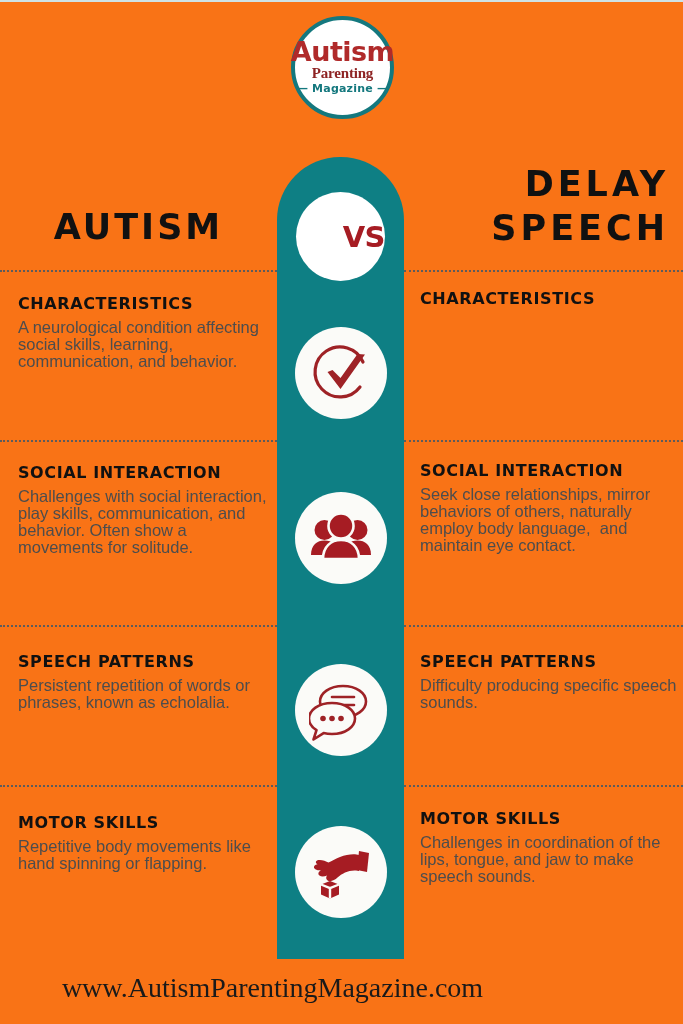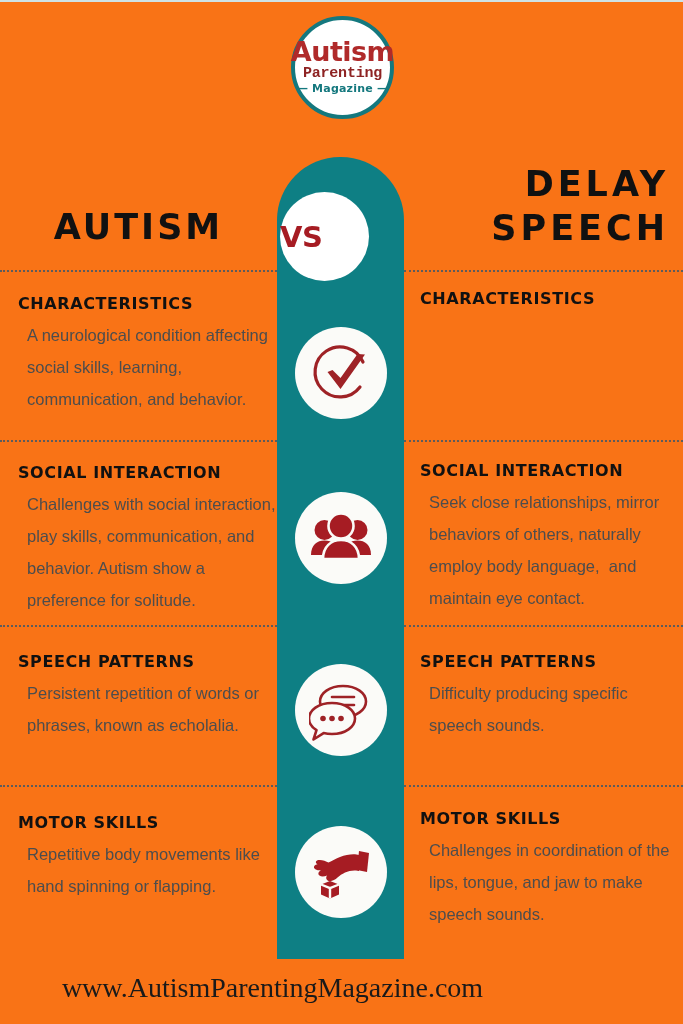--- a/index.html
+++ b/index.html
@@ -46,21 +46,21 @@
   }
   #logo .l-autism {
     font-family: "DejaVu Sans", sans-serif;
     font-weight: bold;
     font-size: 27px;
     line-height: 26px;
     color: #B02A2A;
     letter-spacing: -0.5px;
   }
   #logo .l-parenting {
-    font-family: Liberation Mono, monospace;
+    font-family: Liberation Serif, serif;
     font-weight: bold;
     font-size: 15px;
     line-height: 17px;
     color: #8E2323;
     letter-spacing: -0.2px;
     text-align: center;
   }
   #logo .l-magazine {
     font-family: "DejaVu Sans", sans-serif;
     font-weight: bold;
@@ -78,29 +78,29 @@
     width: 127px;
     height: 802px;
     background: #0E7F84;
     border-top-left-radius: 63px;
     border-top-right-radius: 63px;
   }
 
   
   #vs-badge {
     position: absolute;
-    left: 280px;
+    left: 296px;
     top: 192px;
     width: 89px;
     height: 89px;
     border-radius: 50%;
     background: #ffffff;
     display: flex;
     align-items: center;
-    justify-content: flex-start;
+    justify-content: flex-end;
   }
   #vs-badge .vs-text {
     font-family: "DejaVu Sans", sans-serif;
     font-weight: bold;
     font-size: 29px;
     color: #A61C23;
     letter-spacing: -0.5px;
   }
 
   
@@ -150,24 +150,23 @@
     font-family: "DejaVu Sans", sans-serif;
     font-weight: bold;
     font-size: 16px;
     letter-spacing: 0.6px;
     color: #111111;
     margin-bottom: 6px;
   }
   .cell-body {
     font-family: "Liberation Sans", sans-serif;
     font-size: 16.5px;
-    line-height: 32px;
+    line-height: 17px;
     color: #4d4d4d;
     white-space: pre-wrap;
-    margin-left: 9px;
   }
 
   
   .icon-bubble {
     position: absolute;
     left: 295px;
     width: 92px;
     height: 92px;
     border-radius: 50%;
     background: #fbfbf8;
@@ -235,21 +234,21 @@
   </div>
   <div class="icon-bubble" style="top:327px">
     <svg width="62" height="62" viewBox="0 0 62 62">
       <path d="M53 20 A25 25 0 1 0 50 45" fill="none" stroke="#9E2226" stroke-width="3.2" stroke-linecap="round"></path>
       <path d="M17.5 30 L30.5 47 L55 12.5 L47.5 12 L30.5 36 L22.5 28 Z" fill="#9E2226"></path>
     </svg>
   </div>
 
   <div class="row-cell left" style="top:463px">
     <div class="cell-heading">SOCIAL INTERACTION</div>
-    <div class="cell-body">Challenges with social interaction, play skills, communication, and behavior. Autism show a preference for solitude.</div>
+    <div class="cell-body">Challenges with social interaction, play skills, communication, and behavior. Often show a movements for solitude.</div>
   </div>
   <div class="row-cell right" style="top:461px">
     <div class="cell-heading">SOCIAL INTERACTION</div>
     <div class="cell-body">Seek close relationships, mirror behaviors of others, naturally employ body language,  and maintain eye contact.</div>
   </div>
   <div class="icon-bubble" style="top:492px">
     <svg width="62" height="62" viewBox="0 0 62 62">
       <circle cx="14.5" cy="23" r="10" fill="#A61C23"></circle>
       <path d="M1 48 C1 38 7 33.5 14.5 33.5 C22 33.5 28 38 28 48 Z" fill="#A61C23"></path>
       <circle cx="47.5" cy="23" r="10" fill="#A61C23"></circle>

